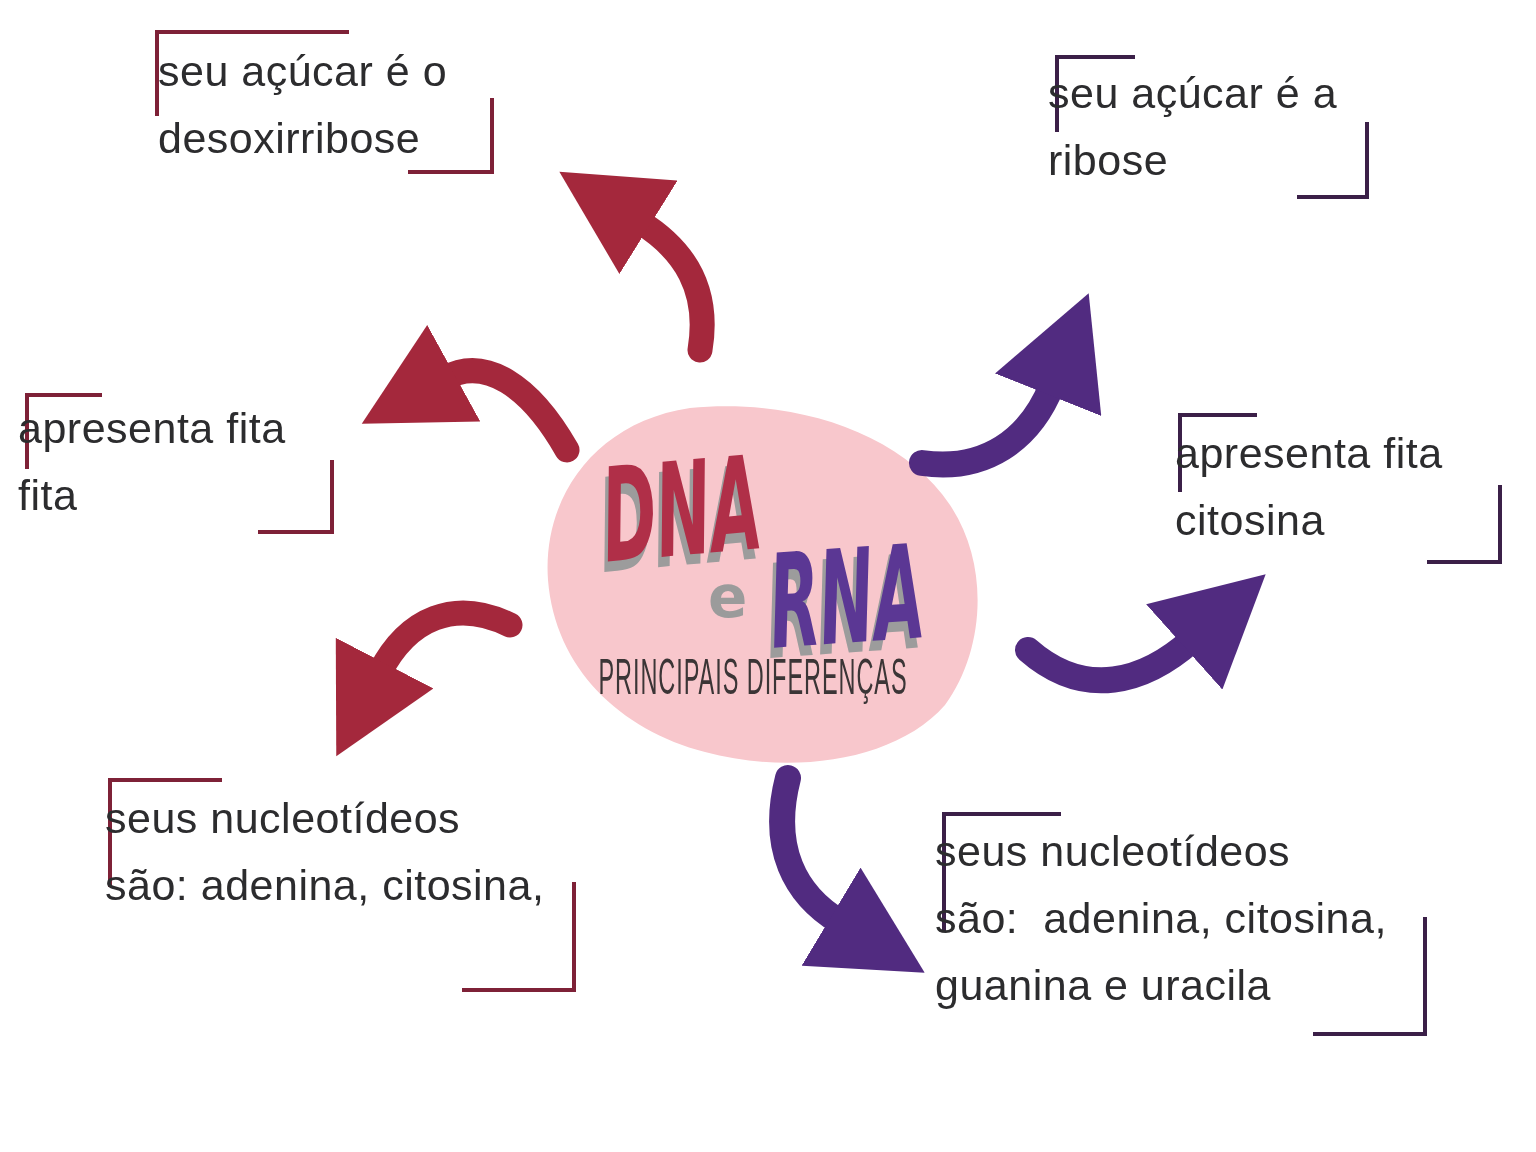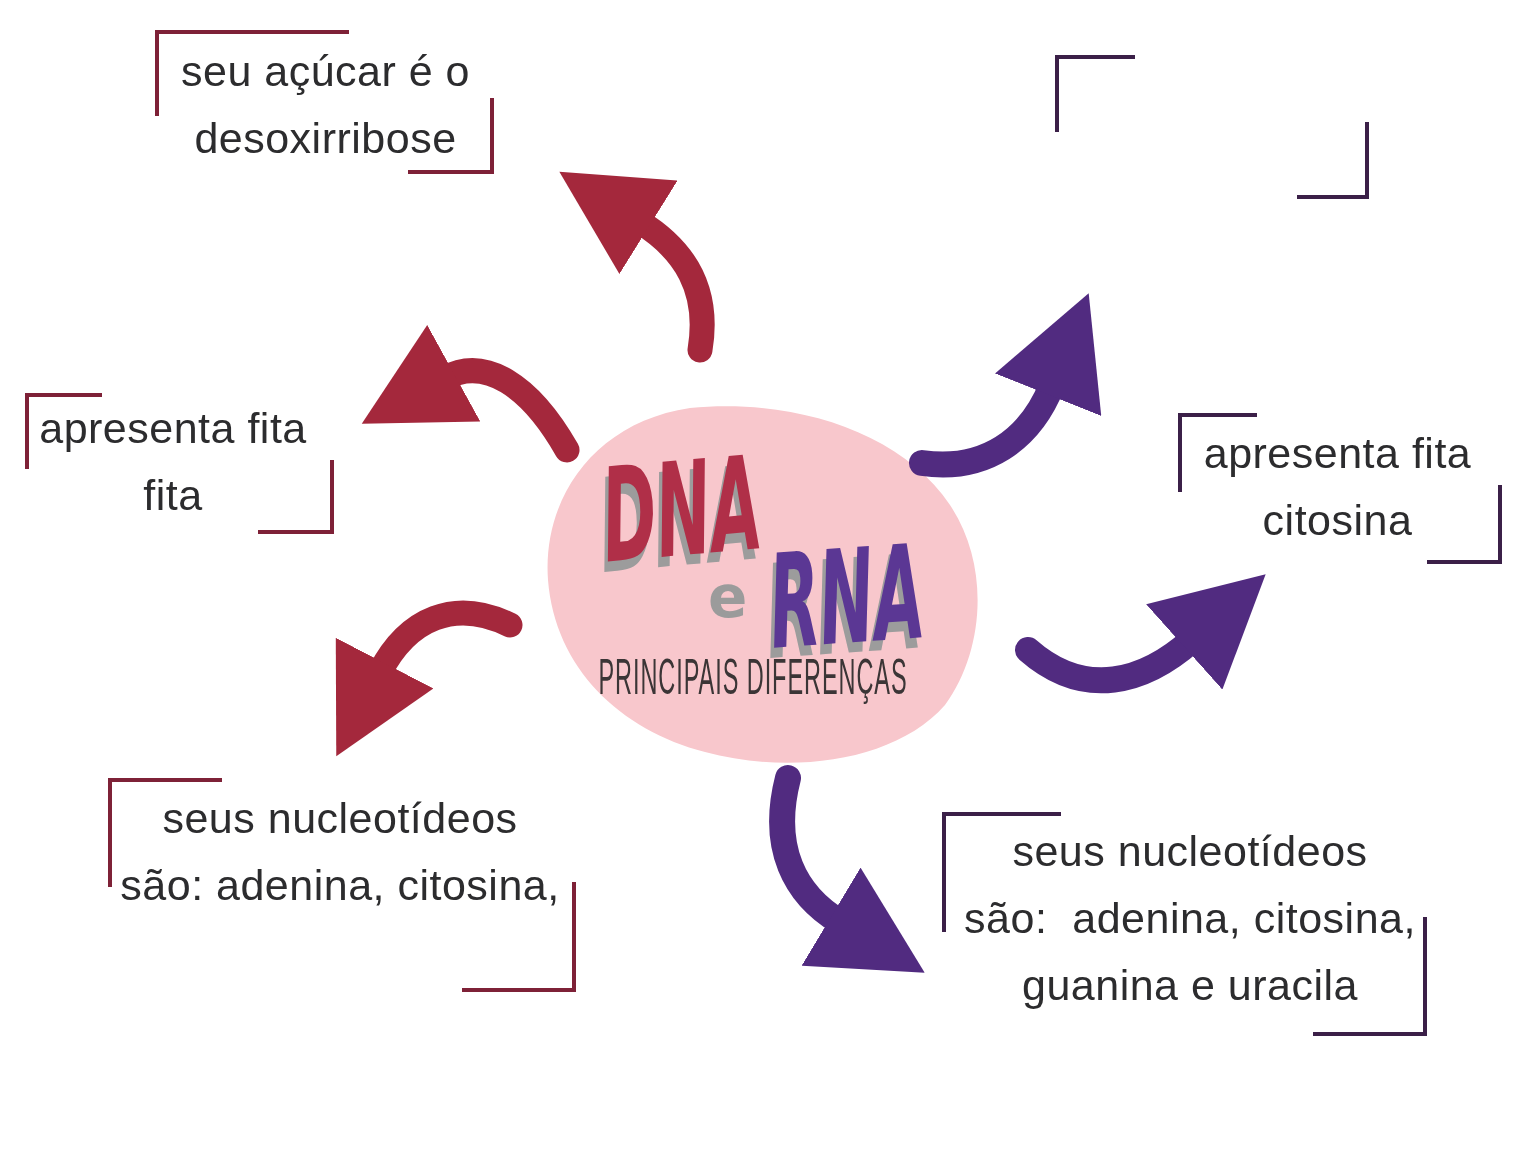--- a/index.html
+++ b/index.html
@@ -7,21 +7,21 @@
     width:1536px;height:1152px;position:relative;overflow:hidden;
     background:#ffffff;
     font-family:"Liberation Sans", sans-serif;
   }
   .stage{position:absolute;inset:0;}
   svg.art{position:absolute;left:0;top:0;}
 
   
   .note{
     position:absolute;
-    text-align:center;
+    text-align:left;
     font-weight:300;
     color:#2c2c2e;
     font-size:43px;
     line-height:67px;
     letter-spacing:0.5px;
   }
   .note-line{white-space:pre-wrap;}
 
   
   .corner{position:absolute;}
@@ -118,20 +118,24 @@
 
   <div class="corner tl red" style="left:108px;top:778px;width:110px;height:105px;"></div>
   <div class="corner br red" style="left:462px;top:882px;width:110px;height:106px;"></div>
   <div class="note" style="left:105px;top:785px;width:470px;">
     <div class="note-line">seus nucleotídeos</div>
     <div class="note-line">são: adenina, citosina,</div>
   </div>
 
   <div class="corner tl purple" style="left:1055px;top:55px;width:76px;height:73px;"></div>
   <div class="corner br purple" style="left:1297px;top:122px;width:68px;height:73px;"></div>
+  <div class="note" style="left:1048px;top:60px;width:320px;">
+    <div class="note-line">seu açúcar é a</div>
+    <div class="note-line">ribose</div>
+  </div>
 
   <div class="corner tl purple" style="left:1178px;top:413px;width:75px;height:75px;"></div>
   <div class="corner br purple" style="left:1427px;top:485px;width:71px;height:75px;"></div>
   <div class="note" style="left:1175px;top:420px;width:325px;">
     <div class="note-line">apresenta fita</div>
     <div class="note-line">citosina</div>
   </div>
 
   <div class="corner tl purple" style="left:942px;top:812px;width:115px;height:116px;"></div>
   <div class="corner br purple" style="left:1313px;top:917px;width:110px;height:115px;"></div>

